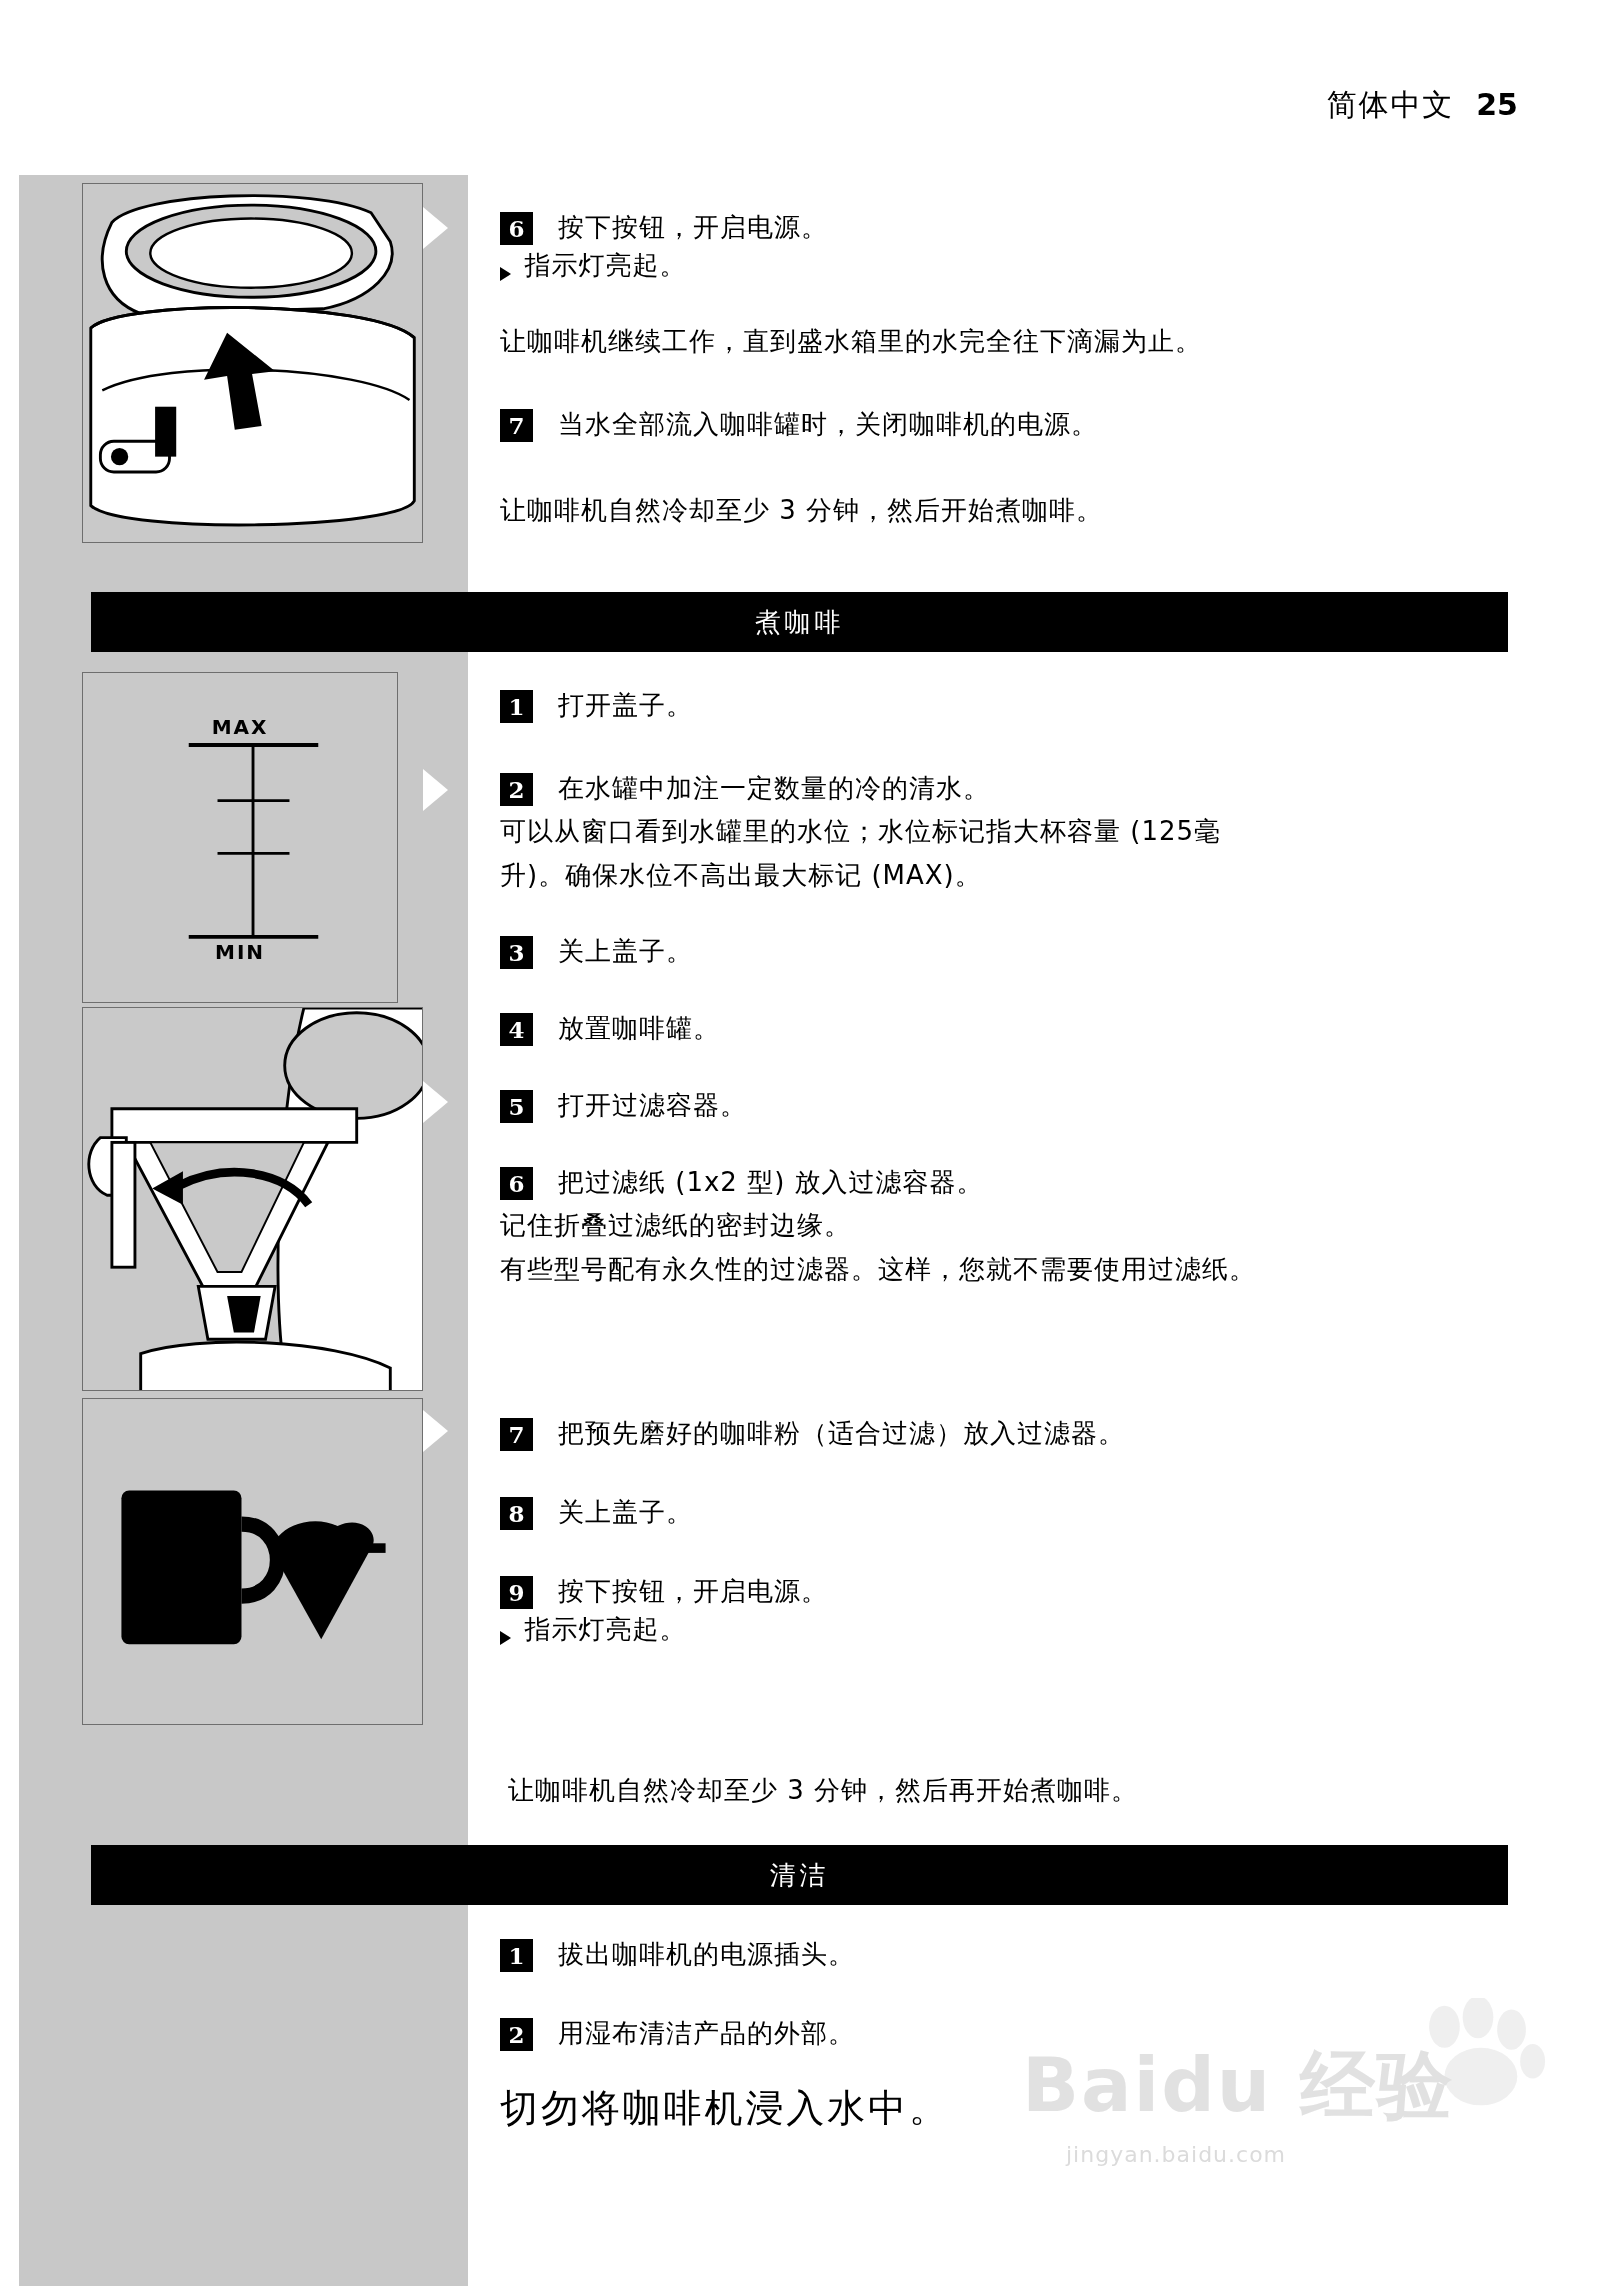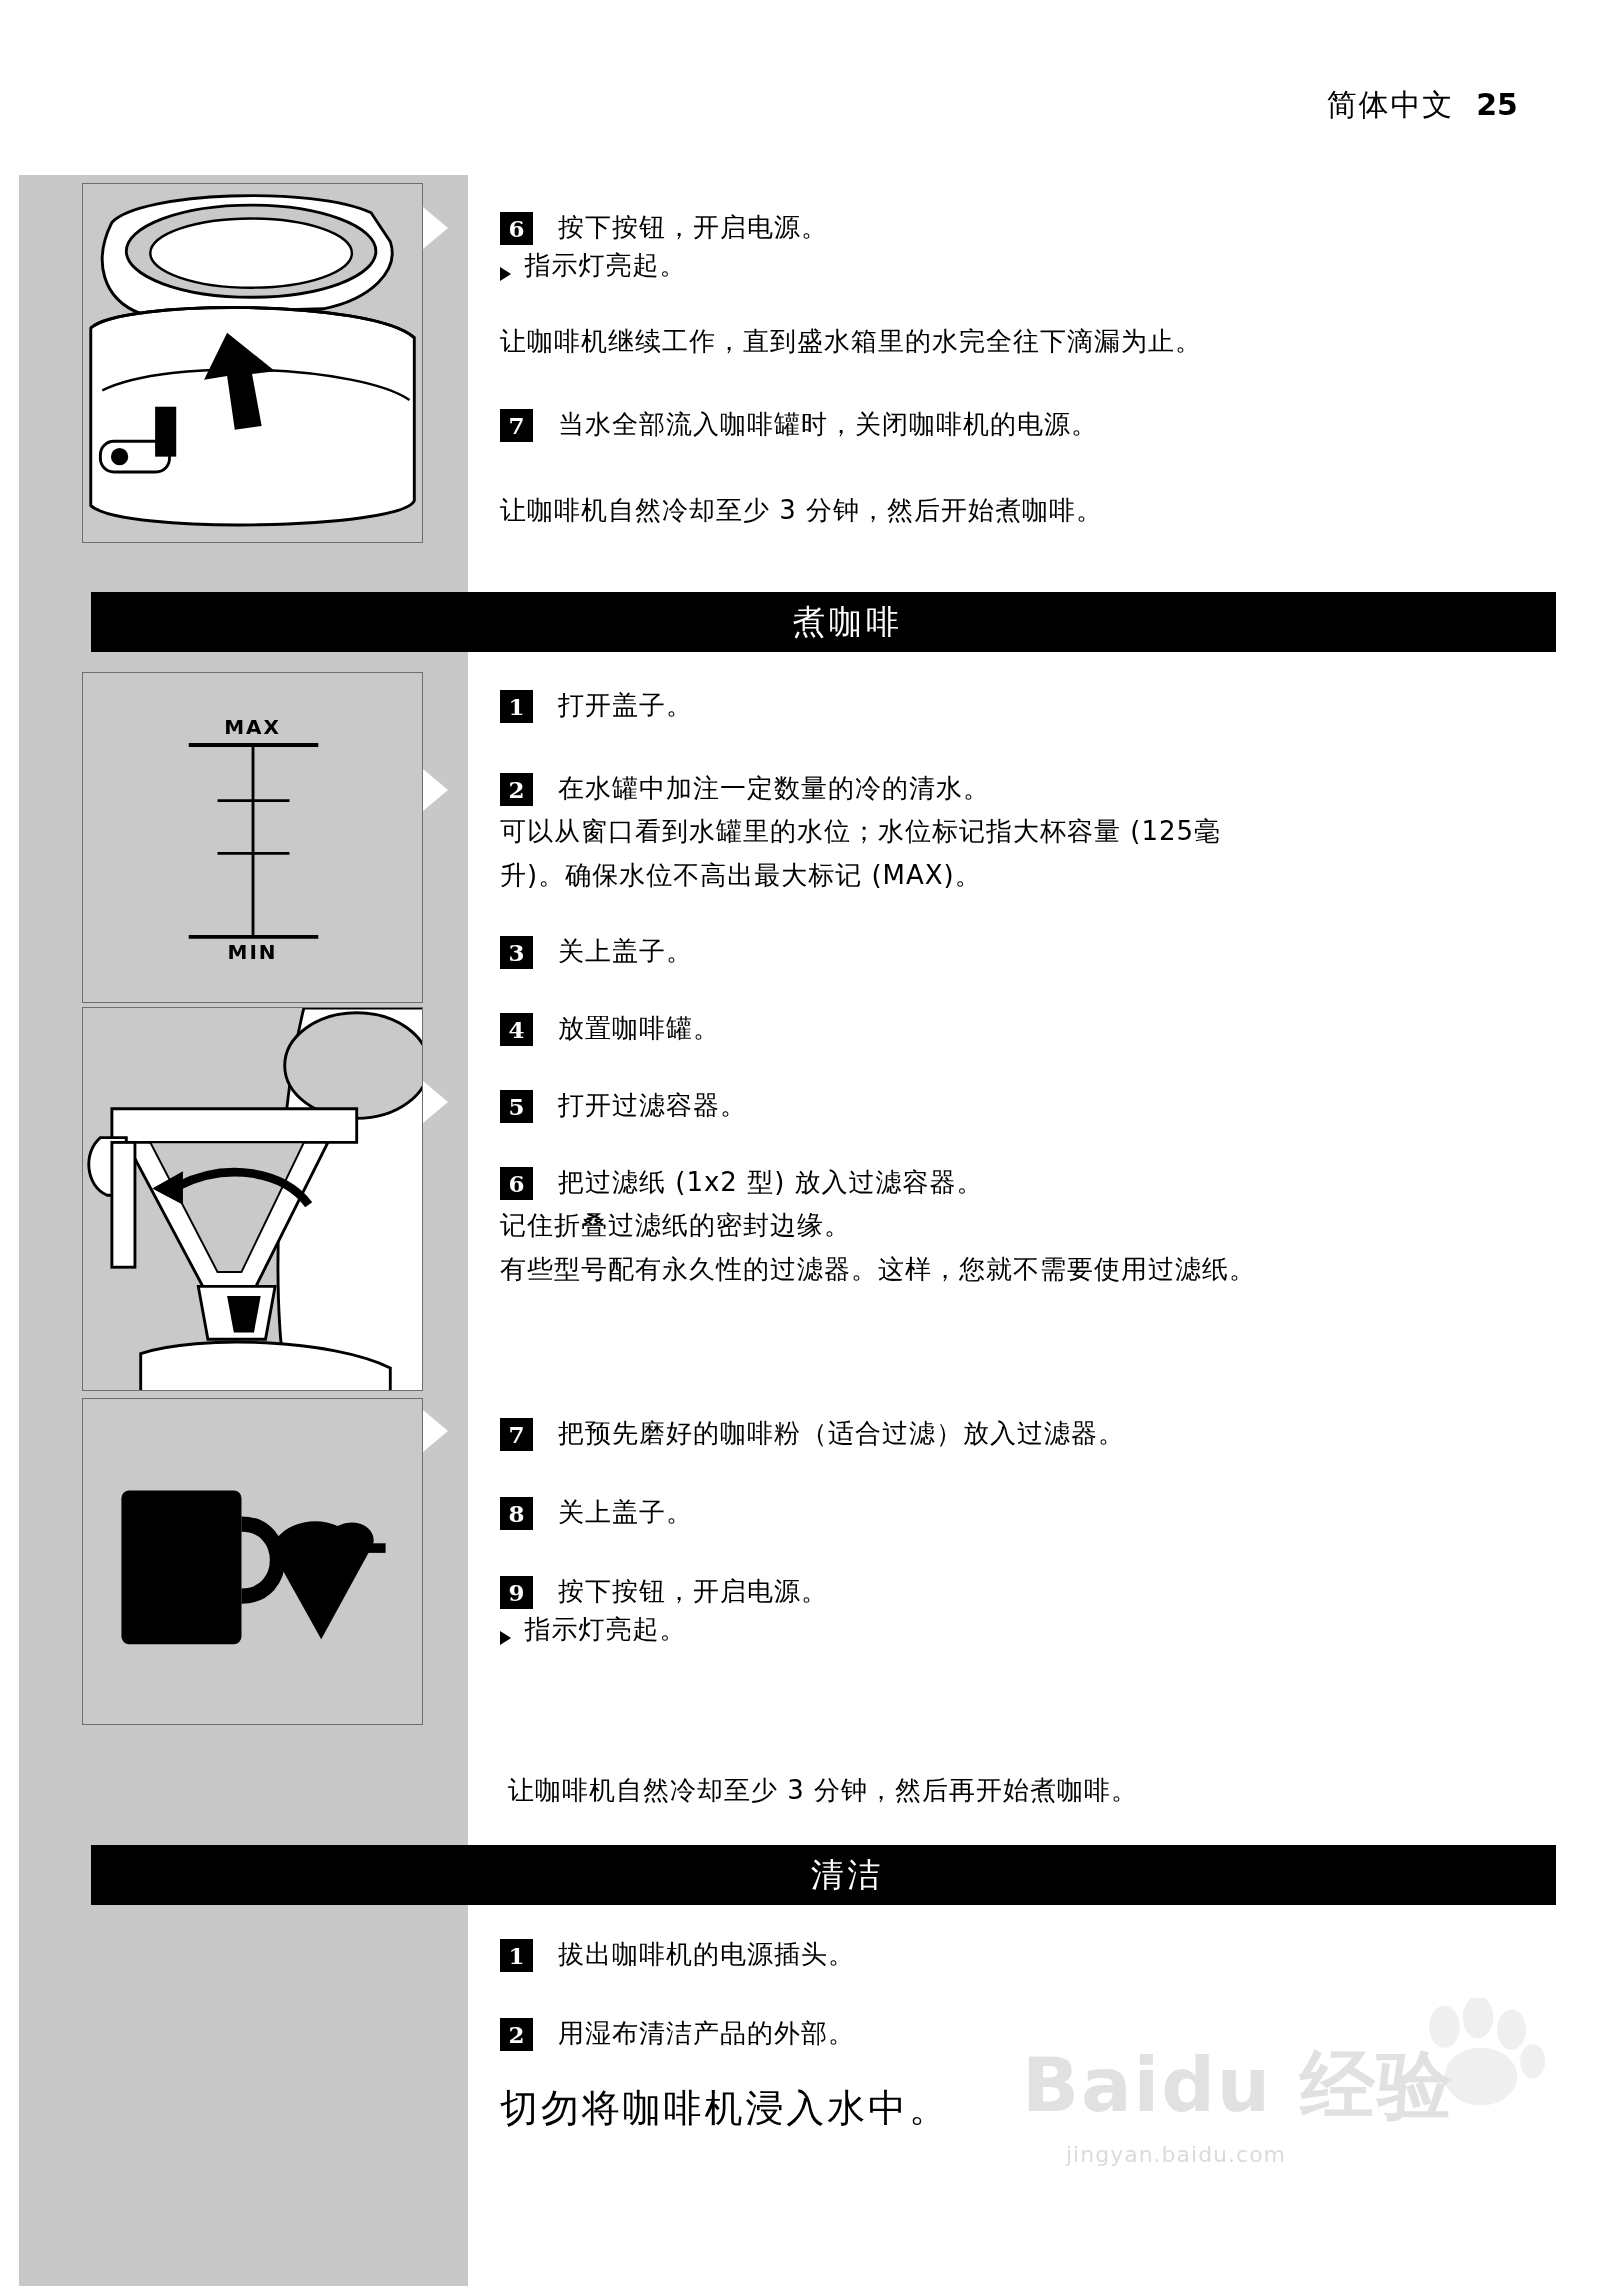--- a/index.html
+++ b/index.html
@@ -71,23 +71,22 @@
 
   
   .section-bar {
     position: absolute;
     background: #000;
     color: #fff;
     height: 60px;
     display: flex;
     align-items: center;
     justify-content: center;
-    font-size: 33px;
+    font-size: 26px;
     letter-spacing: 3.8px;
-    padding-left: 48px;
   }
 
   
   .step {
     position: absolute;
     display: flex;
     align-items: flex-start;
     font-size: 26px;
     line-height: 42px;
   }
@@ -240,21 +239,21 @@
   </div>
 
   <div class="para" style="left:500px; top:488px; width:1047px;">
     <span>让咖啡机自然冷却至少 3 分钟，然后开始煮咖啡。</span>
   </div>
 
   <div class="section-bar" style="left:91px; top:592px; width:1417px;">
     <span>煮咖啡</span>
   </div>
 
-  <div class="figure" style="left:82px; top:672px; width:341px; height:331px;">
+  <div class="figure" style="left:82px; top:672px; width:316px; height:331px;">
     <div class="maxmin-label" style="top:42px;">MAX</div>
     <div class="maxmin-label" style="top:267px;">MIN</div>
     <svg viewBox="0 0 355 345" width="341" height="331" style="position:absolute;left:0;top:0;">
       <line x1="110" y1="75" x2="245" y2="75" stroke="#000" stroke-width="4"></line>
       <line x1="177" y1="75" x2="177" y2="275" stroke="#000" stroke-width="3"></line>
       <line x1="140" y1="133" x2="215" y2="133" stroke="#000" stroke-width="3"></line>
       <line x1="140" y1="188" x2="215" y2="188" stroke="#000" stroke-width="3"></line>
       <line x1="110" y1="275" x2="245" y2="275" stroke="#000" stroke-width="4"></line>
     </svg>
   </div>

